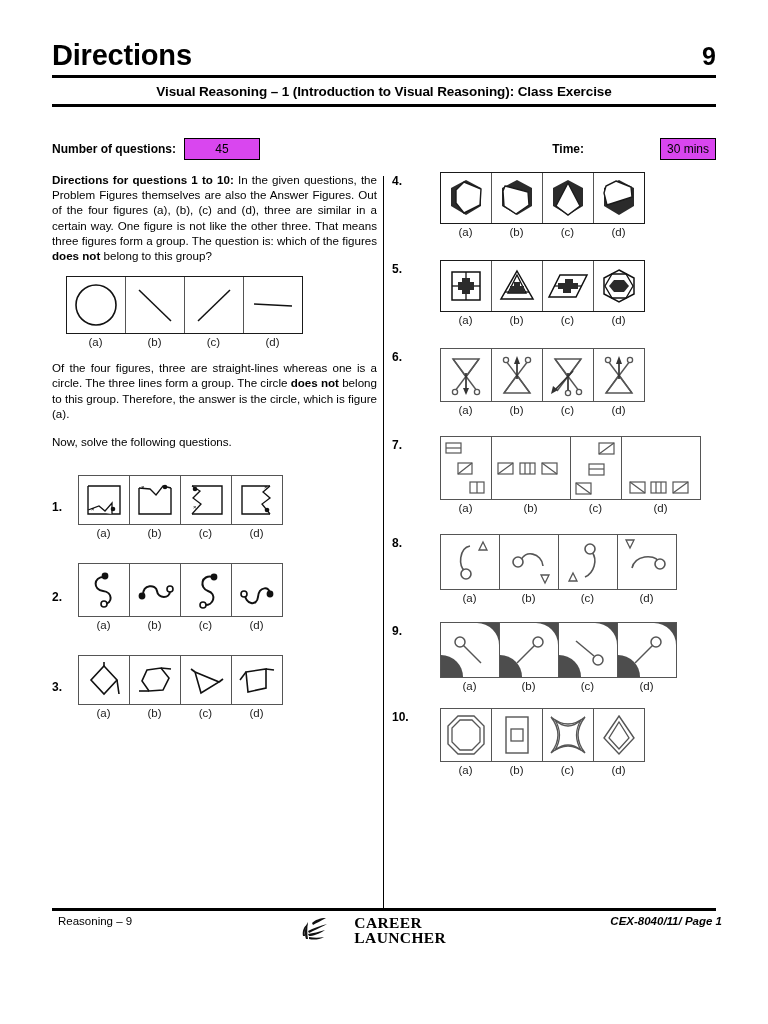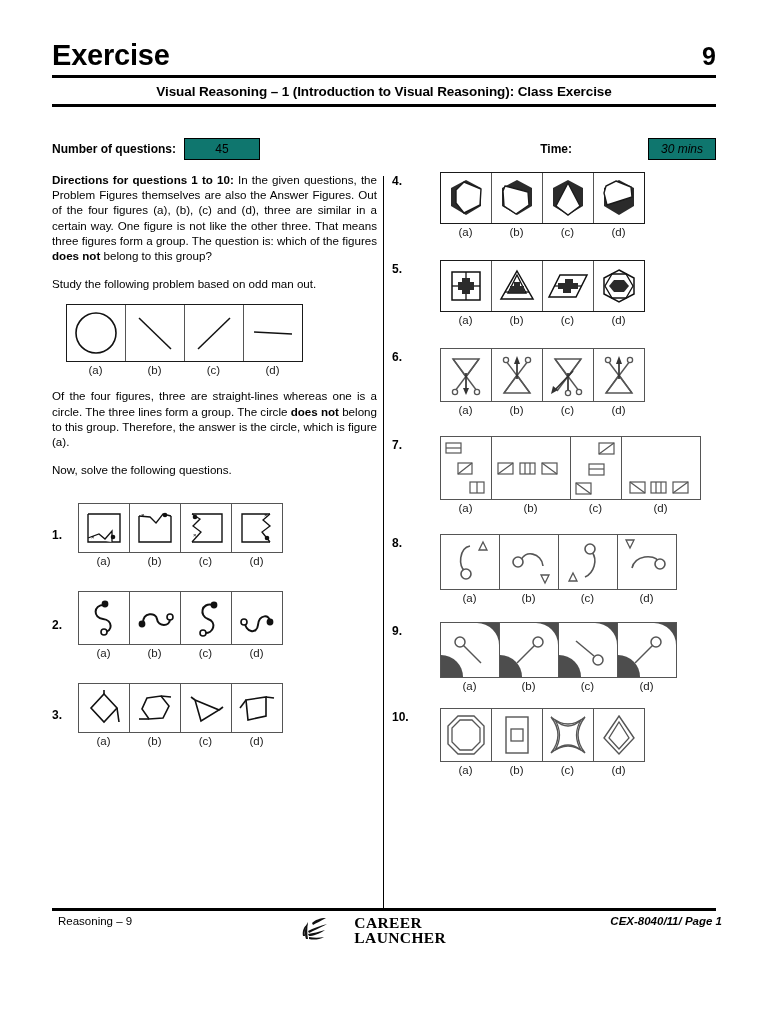--- a/index.html
+++ b/index.html
@@ -74,23 +74,23 @@
     align-items: center;
     gap: 76px;
   }
   .valuebox {
     border: 1.6px solid #000;
     padding: 3px 14px;
     font-weight: normal;
     font-size: 12px;
     min-width: 46px;
     text-align: center;
-    background: #0f766e;
-  }
-  .valuebox.mins { padding: 3px 10px; font-weight: normal; font-style: italic; }
+    background: #d946ef;
+  }
+  .valuebox.mins { padding: 3px 4px; font-weight: normal; }
 
   
   .col-left {
     position: absolute;
     left: 52px;
     top: 172px;
     width: 325px;
   }
   .col-right {
     position: absolute;
@@ -202,21 +202,21 @@
     font-style: italic;
   }
 </style>
 </head>
 <body>
 
 <div class="page">
 
   <div class="header">
     <div class="header-row">
-      <div class="doc-title">Exercise</div>
+      <div class="doc-title">Directions</div>
       <div class="page-num">9</div>
     </div>
     <div class="rule-thick"></div>
     <div class="subtitle">Visual Reasoning – 1 (Introduction to Visual Reasoning): Class Exercise</div>
     <div class="rule-thick2"></div>
   </div>
 
   <div class="metabar">
     <div class="meta-left">
       <span>Number of questions:</span>
@@ -228,21 +228,20 @@
     </div>
   </div>
 
   <div class="divider"></div>
 
   <div class="col-left">
 
 
     <p class="body"><b>Directions for questions 1 to 10:</b><span> In the given questions, the Problem Figures themselves are also the Answer Figures. Out of the four figures (a), (b), (c) and (d), three are similar in a certain way. One figure is not like the other three. That means three figures form a group. The question is: which of the figures </span><b>does not</b><span> belong to this group?</span></p>
 
-    <p class="body">Study the following problem based on odd man out.</p>
 
     <div class="example">
       <div class="panel-wrap">
         <div class="panels blk">
           <div class="cell">
             <svg width="58" height="56" viewBox="0 0 58 56">
               <circle cx="29" cy="28" r="20" fill="none" stroke="#111" stroke-width="1.6"></circle>
             </svg>
           </div>
           <div class="cell">

